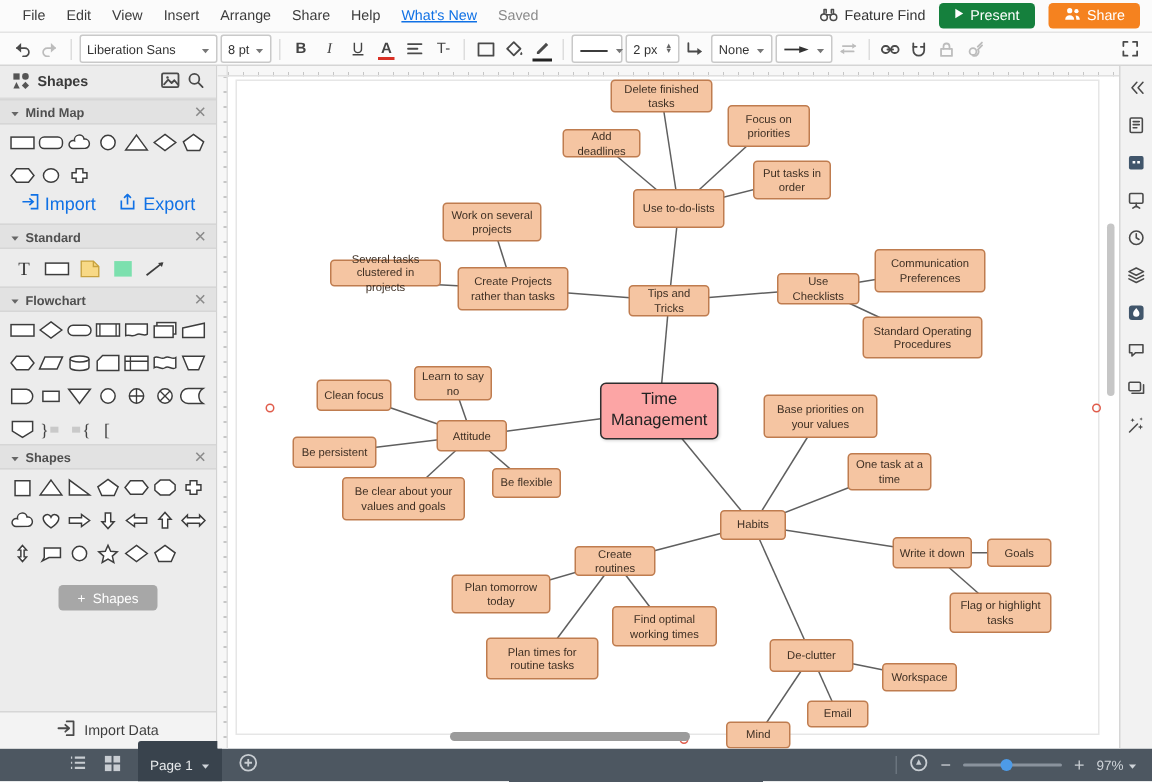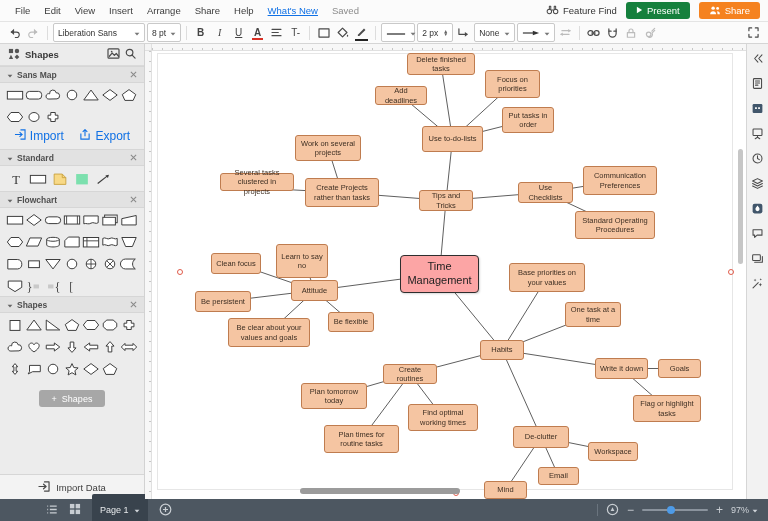--- a/index.html
+++ b/index.html
@@ -273,21 +273,21 @@
         <span><svg viewBox="0 0 12 12" width="11" height="11">
               <circle cx="5" cy="5" r="3.6" stroke="#4a4a4a" stroke-width="1.3" fill="none" stroke-linecap="round" stroke-linejoin="round"></circle>
               <path d="M7.8 7.8 11 11" stroke="#4a4a4a" stroke-width="1.3" fill="none" stroke-linecap="round" stroke-linejoin="round"></path>
             </svg></span>
       </div>
       <div id="sections">
           <div class="section-head">
             <span><svg viewBox="0 0 7 5" width="6" height="4">
                 <path d="M.5.8h6L3.5 4.4z" fill="#666"></path>
               </svg></span>
-            <span>Sans Map</span>
+            <span>Mind Map</span>
             <span class="section-close"><svg viewBox="0 0 8 8" width="7" height="7">
                 <path d="M1 1l6 6M7 1 1 7" stroke="#8a8a8a" stroke-width="1.2"></path>
               </svg></span>
           </div>
           <div class="shape-grid">
             <span class="shape-cell">
               <svg viewBox="0 0 20 15" width="18" height="14">
                 <rect x="1.5" y="3.5" width="17" height="8.5" stroke="#3d3d3d" stroke-width="1.1" fill="#fff"></rect>
               </svg>
             </span>
@@ -713,21 +713,21 @@
           <div class="node" style="left: 160px; top: 134px; width: 74px; height: 29px;">Create Projects rather than tasks</div>
           <div class="node" style="left: 274px; top: 146px; width: 54px; height: 21px;">Tips and Tricks</div>
           <div class="node" style="left: 373px; top: 138px; width: 55px; height: 21px;">Use Checklists</div>
           <div class="node" style="left: 438px; top: 122px; width: 74px; height: 29px;">Communication Preferences</div>
           <div class="node" style="left: 430px; top: 167px; width: 80px; height: 28px;">Standard Operating Procedures</div>
           <div class="node central" style="left: 255px; top: 211px; width: 79px; height: 38px;">Time Management</div>
           <div class="node" style="left: 364px; top: 219px; width: 76px; height: 29px;">Base priorities on your values</div>
           <div class="node" style="left: 420px; top: 258px; width: 56px; height: 25px;">One task at a time</div>
           <div class="node" style="left: 146px; top: 236px; width: 47px; height: 21px;">Attitude</div>
           <div class="node" style="left: 66px; top: 209px; width: 50px; height: 21px;">Clean focus</div>
-          <div class="node" style="left: 131px; top: 200px; width: 52px; height: 34px;">Learn to say no</div>
+          <div class="node" style="left: 131px; top: 200px; width: 52px; height: 23px;">Learn to say no</div>
           <div class="node" style="left: 50px; top: 247px; width: 56px; height: 21px;">Be persistent</div>
           <div class="node" style="left: 83px; top: 274px; width: 82px; height: 29px;">Be clear about your values and goals</div>
           <div class="node" style="left: 183px; top: 268px; width: 46px; height: 20px;">Be flexible</div>
           <div class="node" style="left: 335px; top: 296px; width: 44px; height: 20px;">Habits</div>
           <div class="node" style="left: 450px; top: 314px; width: 53px; height: 21px;">Write it down</div>
           <div class="node" style="left: 513px; top: 315px; width: 43px; height: 19px;">Goals</div>
           <div class="node" style="left: 488px; top: 351px; width: 68px; height: 27px;">Flag or highlight tasks</div>
           <div class="node" style="left: 238px; top: 320px; width: 54px; height: 20px;">Create routines</div>
           <div class="node" style="left: 156px; top: 339px; width: 66px; height: 26px;">Plan tomorrow today</div>
           <div class="node" style="left: 263px; top: 360px; width: 70px; height: 27px;">Find optimal working times</div>

